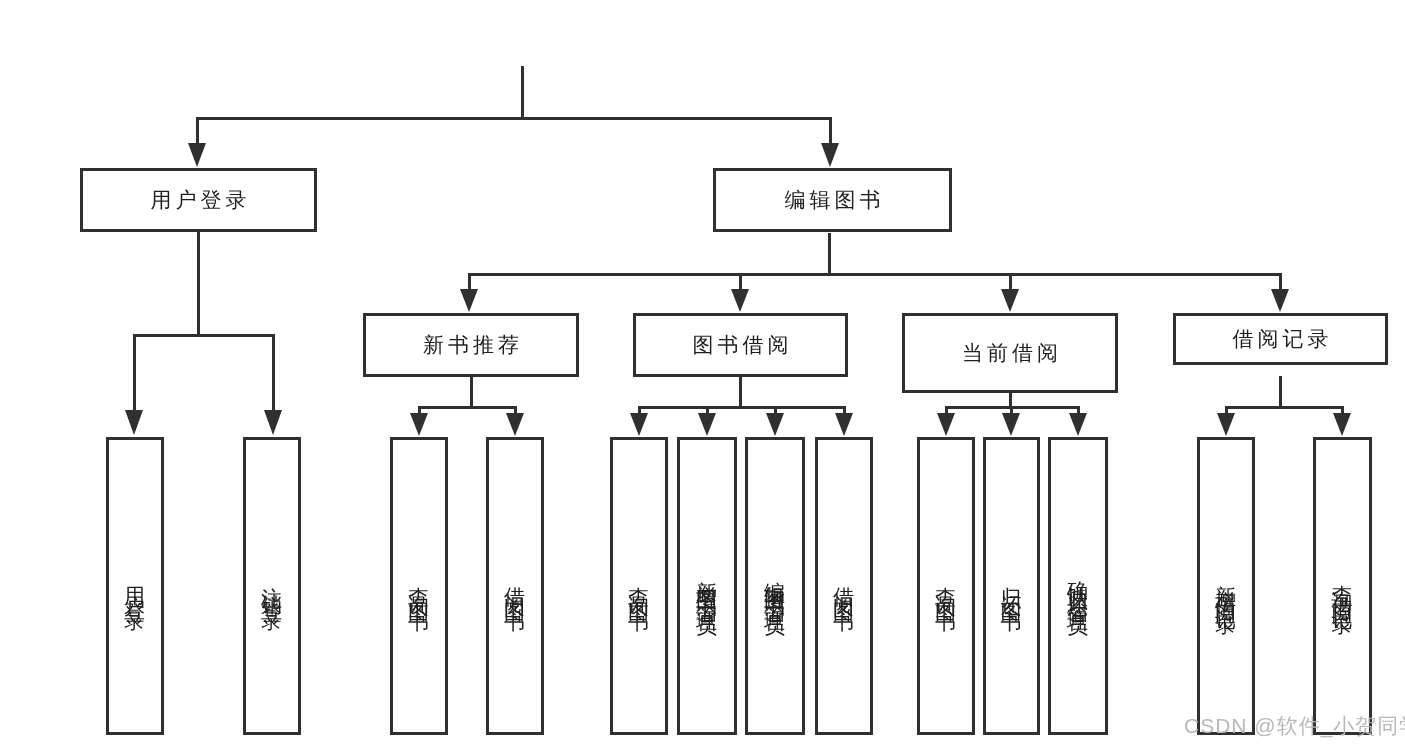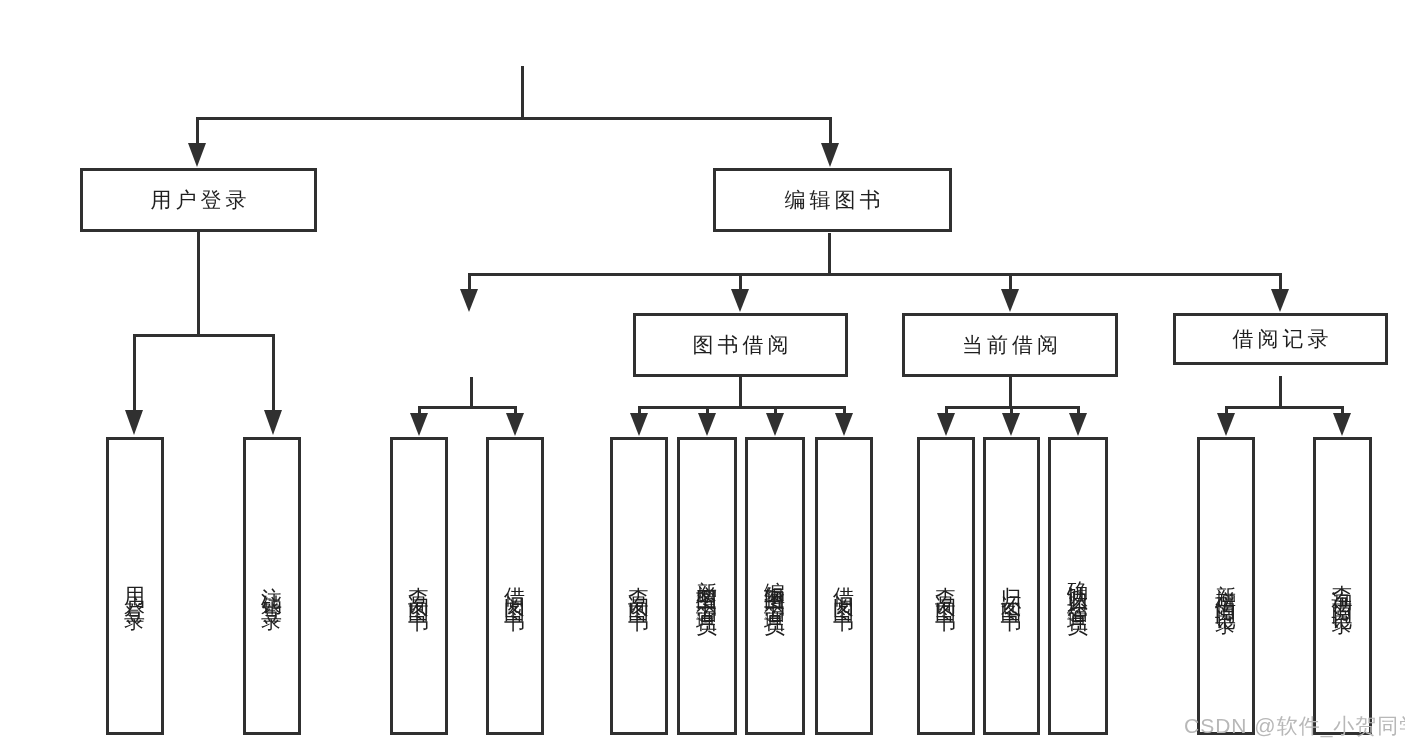--- a/index.html
+++ b/index.html
@@ -114,22 +114,23 @@
     <line x1="1226" y1="407" x2="1226" y2="416"></line>
     <polygon points="1217,413 1235,413 1226,436" shape-rendering="auto"></polygon>
     <line x1="1342" y1="407" x2="1342" y2="416"></line>
     <polygon points="1333,413 1351,413 1342,436" shape-rendering="auto"></polygon>
   </svg>
 
 
   <div class="node" style="left:80px; top:168px; width:237px; height:64px;">用户登录</div>
   <div class="node" style="left:713px; top:168px; width:239px; height:64px;">编辑图书</div>
 
+  <div class="node" style="left:363px; top:313px; width:216px; height:64px;">新书推荐</div>
   <div class="node" style="left:633px; top:313px; width:215px; height:64px;font-family:Liberation Mono, monospace;">图书借阅</div>
-  <div class="node" style="left:902px; top:313px; width:216px; height:64px;">当前借阅</div>
+  <div class="node" style="left:902px; top:313px; width:216px; height:80px;">当前借阅</div>
   <div class="node" style="left:1173px; top:313px; width:215px; height:52px;">借阅记录</div>
 
   <div class="node leaf" style="left:106px; top:437px; width:58px; height:298px;">用户登录</div>
   <div class="node leaf" style="left:243px; top:437px; width:58px; height:298px;">注销登录</div>
 
   <div class="node leaf" style="left:390px; top:437px; width:58px; height:298px;">查询图书</div>
   <div class="node leaf" style="left:486px; top:437px; width:58px; height:298px;">借阅图书</div>
 
   <div class="node leaf" style="left:610px; top:437px; width:58px; height:298px;">查询图书</div>
   <div class="node leaf" style="left:677px; top:437px; width:60px; height:298px; letter-spacing:5px;">新增图书（管理员）</div>

